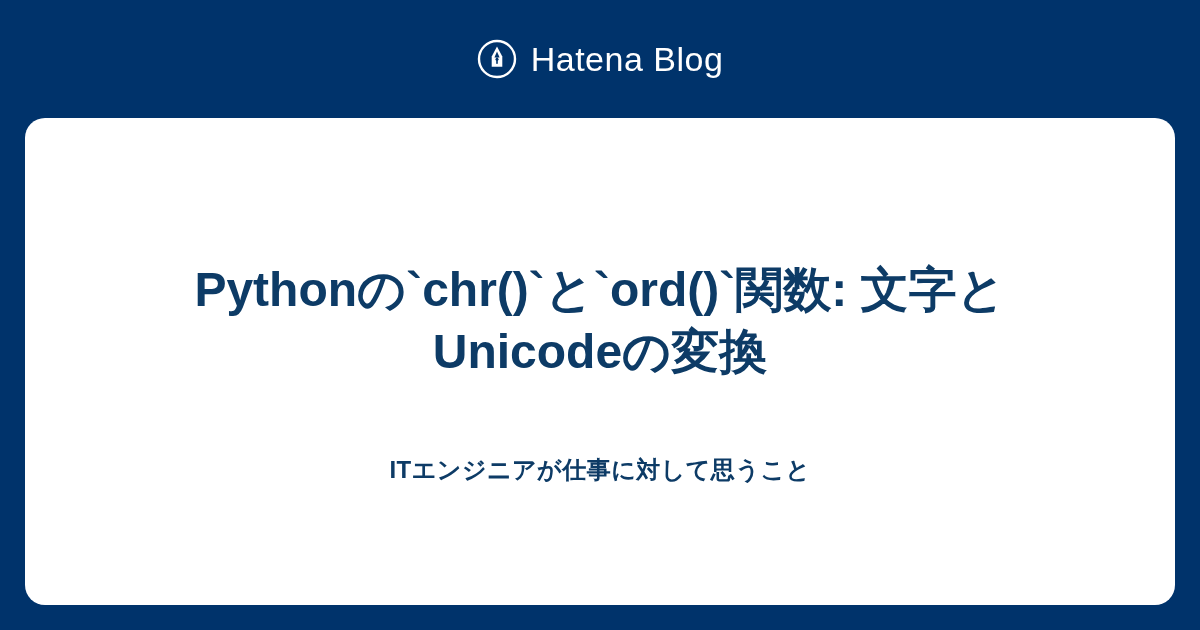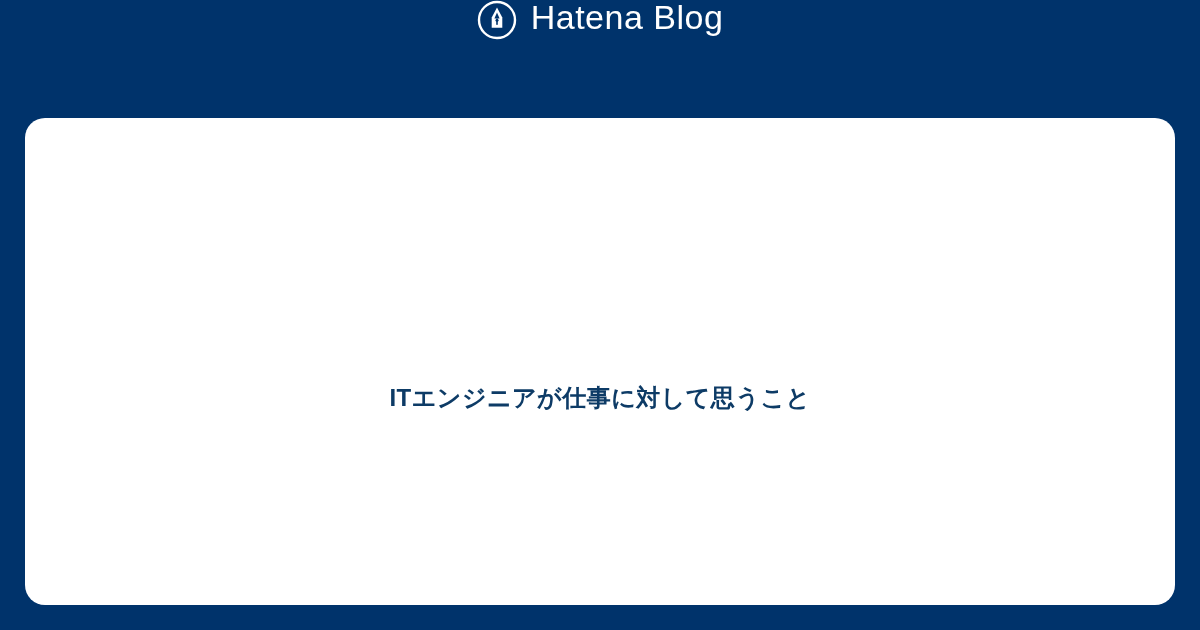--- a/index.html
+++ b/index.html
@@ -17,21 +17,21 @@
   }
 
   
   .brand-header {
     position: absolute;
     top: 0;
     left: 0;
     width: 1200px;
     height: 118px;
     display: flex;
-    align-items: flex-start;
+    align-items: center;
     justify-content: center;
     gap: 14px;
   }
 
   .brand-logo-icon {
     width: 40px;
     height: 40px;
     flex: 0 0 40px;
     display: block;
   }
@@ -96,15 +96,16 @@
       <rect x="19.2" y="18.6" width="1.6" height="6.2" fill="#00336b"></rect>
       <circle cx="20" cy="20.2" r="1.5" fill="#00336b"></circle>
     </svg>
   </span>
 
   <span class="brand-name">Hatena Blog</span>
 </div>
 
 <div class="entry-card">
 
+  <h1 class="entry-title">Pythonの`chr()`と`ord()`関数: 文字とUnicodeの変換</h1>
 
   <div class="entry-blog-name">ITエンジニアが仕事に対して思うこと</div>
 </div>
 
 </body></html>

